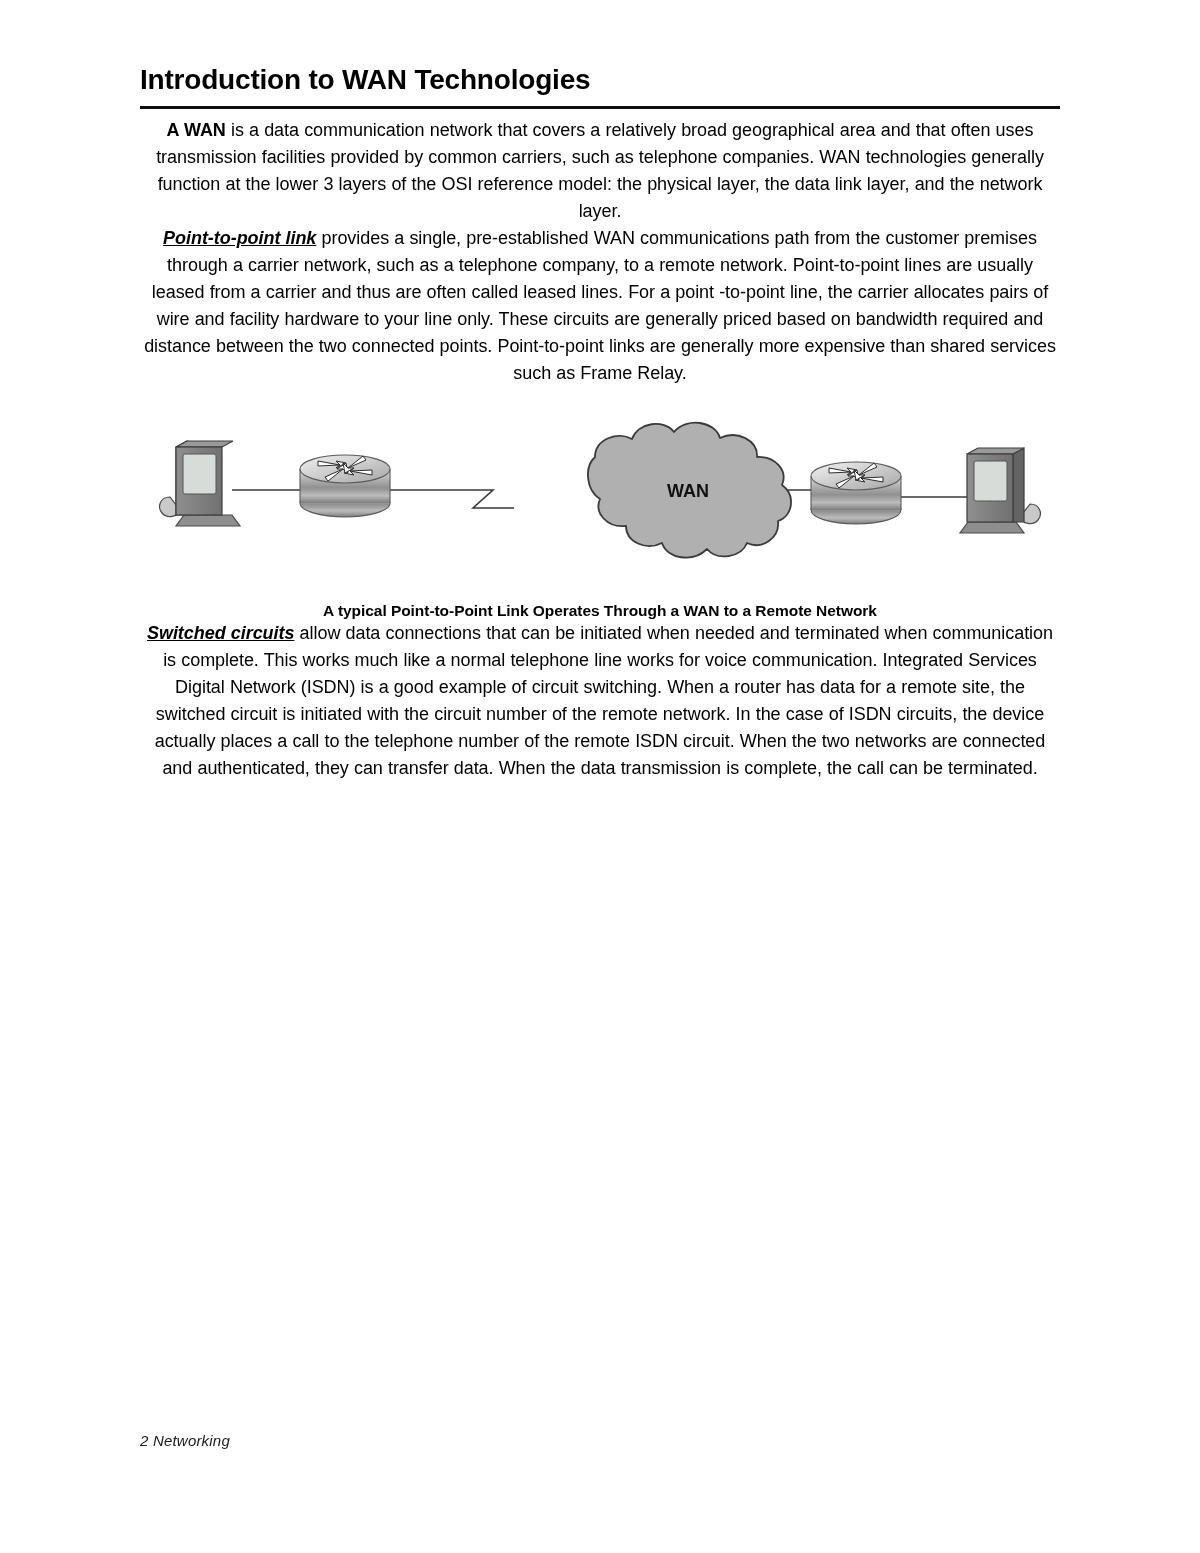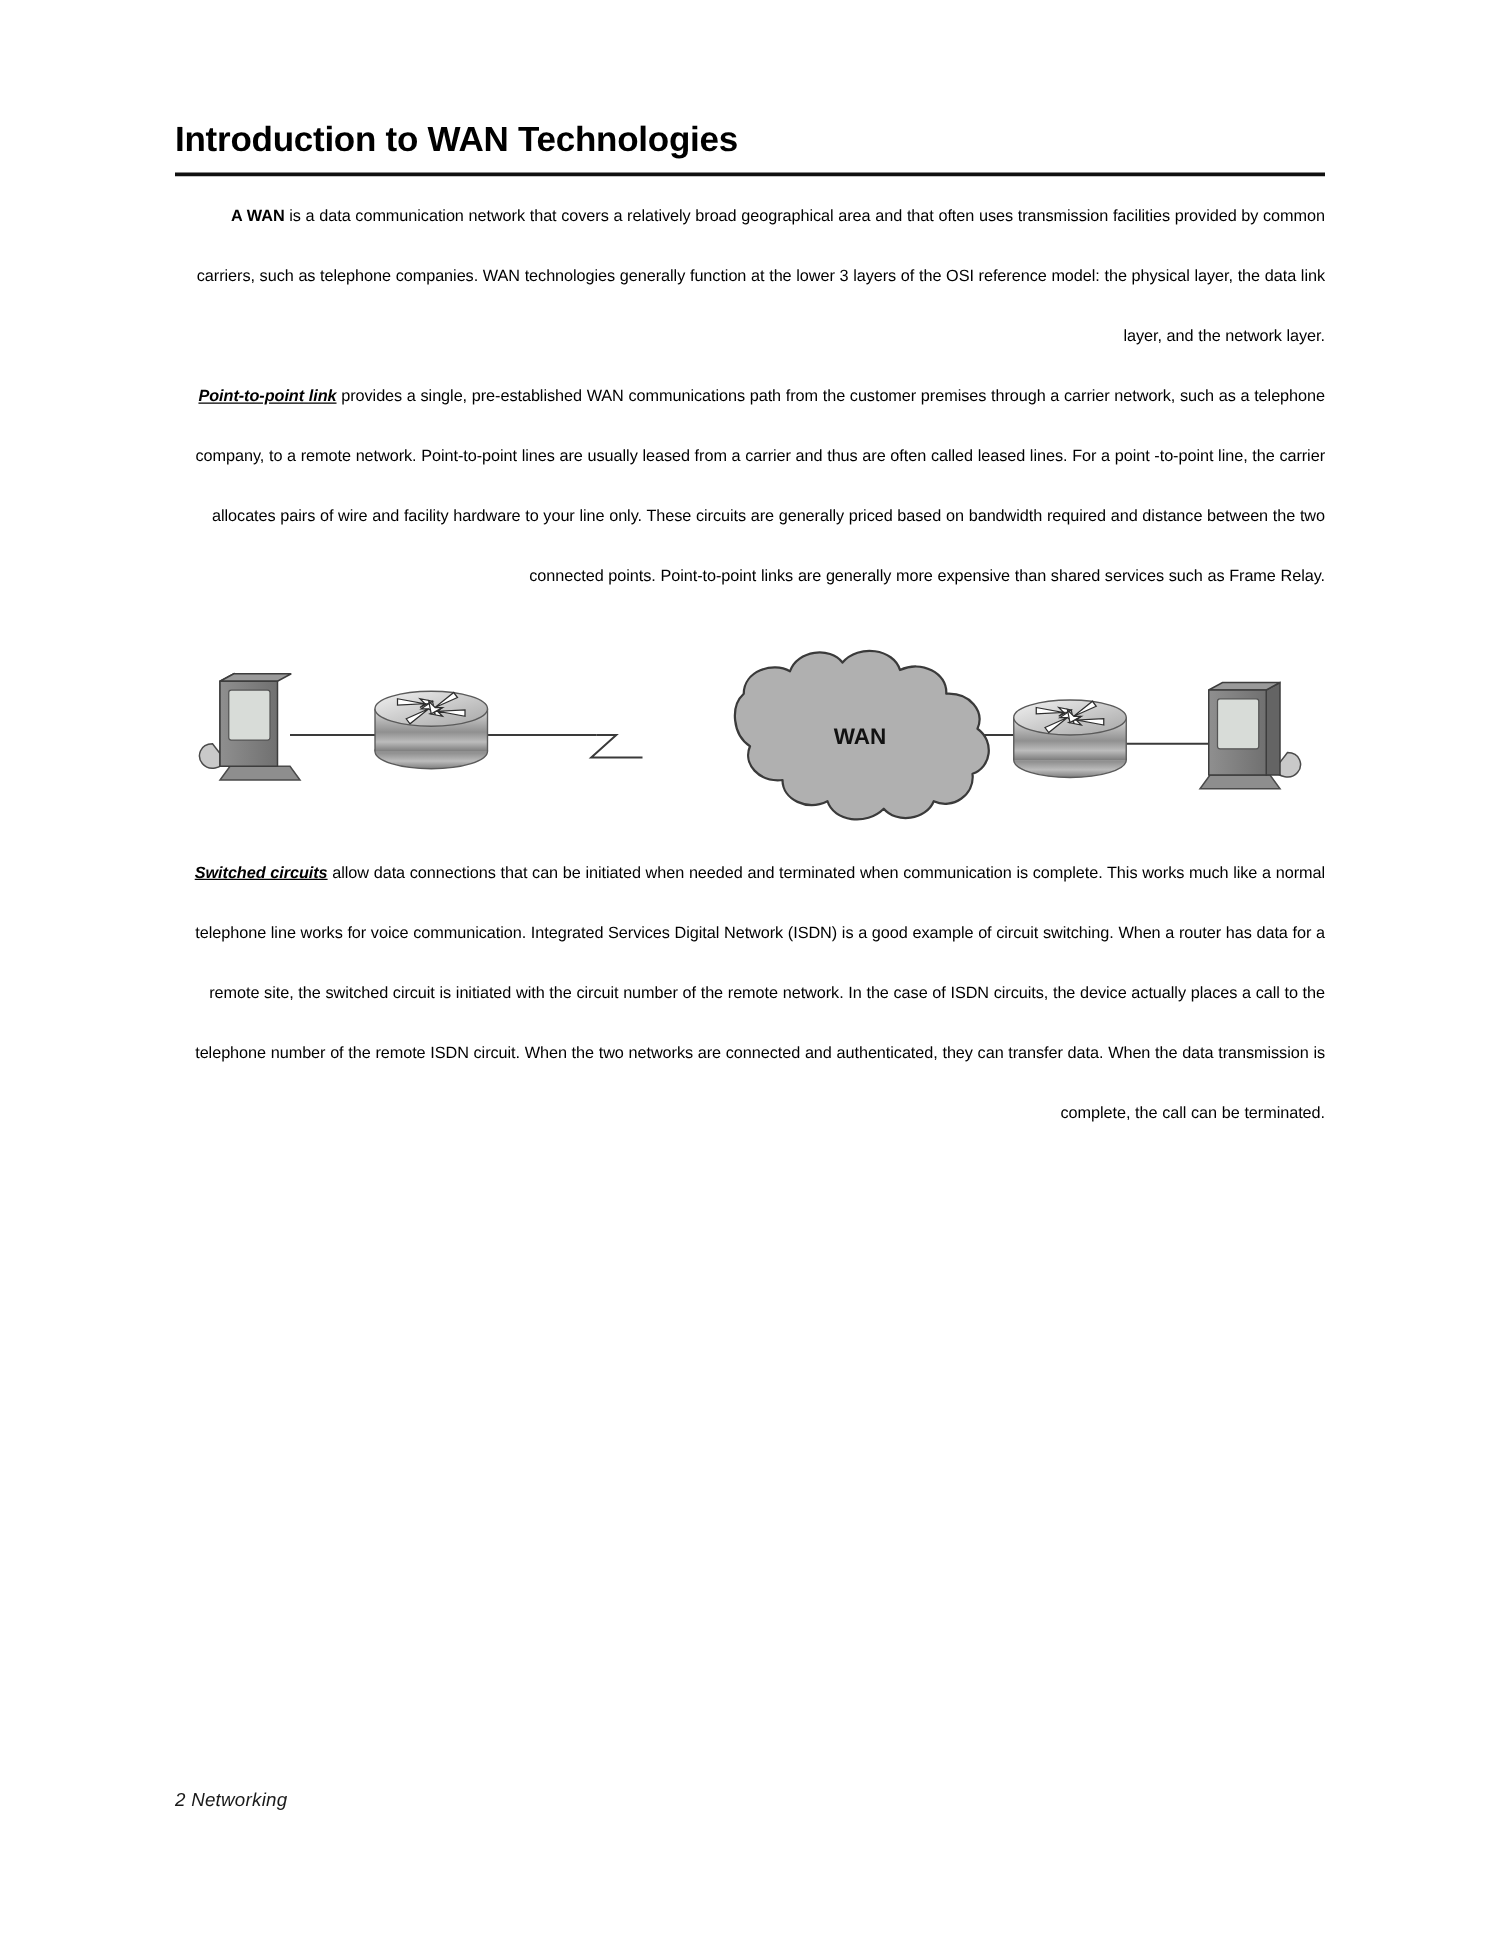--- a/index.html
+++ b/index.html
@@ -26,21 +26,21 @@
     width: 920px;
   }
 
   
   .doc-title {
     font-size: 28px;
     font-weight: bold;
     letter-spacing: -0.2px;
     color: #000;
     margin: 0;
-    padding-top: 95px;
+    padding-top: 63px;
     line-height: 1.2;
   }
   .title-rule {
     margin-top: 9px;
     border: 0;
     border-top: 3px solid #101010;
     width: 920px;
     height: 0;
   }
 
@@ -51,25 +51,25 @@
     margin: 0;
     padding: 0;
     line-height: 1.25;
     letter-spacing: -0.1px;
   }
   .h-what-is-wan { margin-top: 62px; }
   .h-types { margin-top: 38px; }
 
   
   p.body-text {
-    font-size: 13px;
-    line-height: 48px;
+    font-size: 18px;
+    line-height: 27px;
     margin: 0;
     padding: 0;
-    text-align: right;
+    text-align: center;
     letter-spacing: -0.05px;
     word-spacing: 0.2px;
   }
   .p-wan-def { margin-top: 22px; }
   .p-ptp { margin-top: 22px; }
   .p-switched { margin-top: 30px; }
 
   strong.lead { font-weight: bold; }
   em.lead-bi { font-weight: bold; font-style: italic; text-decoration: underline; }
 
@@ -225,20 +225,21 @@
           <polygon points="873,43 884,37 884,111 873,111" fill="#646464" stroke="#3d3d3d" stroke-width="1.2"></polygon>
 
           <polygon points="827,43 838,37 884,37 873,43" fill="#9a9a9a" stroke="#3d3d3d" stroke-width="1.2"></polygon>
 
           <rect x="827" y="43" width="46" height="68" fill="url(#monFace)" stroke="#3d3d3d" stroke-width="1.2"></rect>
           <rect x="834" y="50" width="33" height="40" rx="2" fill="#d8dcd8" stroke="#555" stroke-width="1"></rect>
         </g>
       </svg>
     </div>
 
+    <div class="figure-caption">A typical Point-to-Point Link Operates Through a WAN to a Remote Network</div>
 
     <p class="body-text p-switched"><em class="lead-bi">Switched circuits</em><span> allow data connections that can be initiated when needed and terminated when communication is complete. This works much like a normal telephone line works for voice communication. Integrated Services Digital Network (ISDN) is a good example of circuit switching. When a router has data for a remote site, the switched circuit is initiated with the circuit number of the remote network.  In the case of ISDN circuits, the device actually places a call to the telephone number of the remote ISDN circuit. When the two networks are connected and authenticated, they can transfer data. When the data transmission is complete, the call can be terminated.</span></p>
 
   </div>
 
   <div class="footer">2 Networking</div>
 
 </div>
 
 </body></html>

